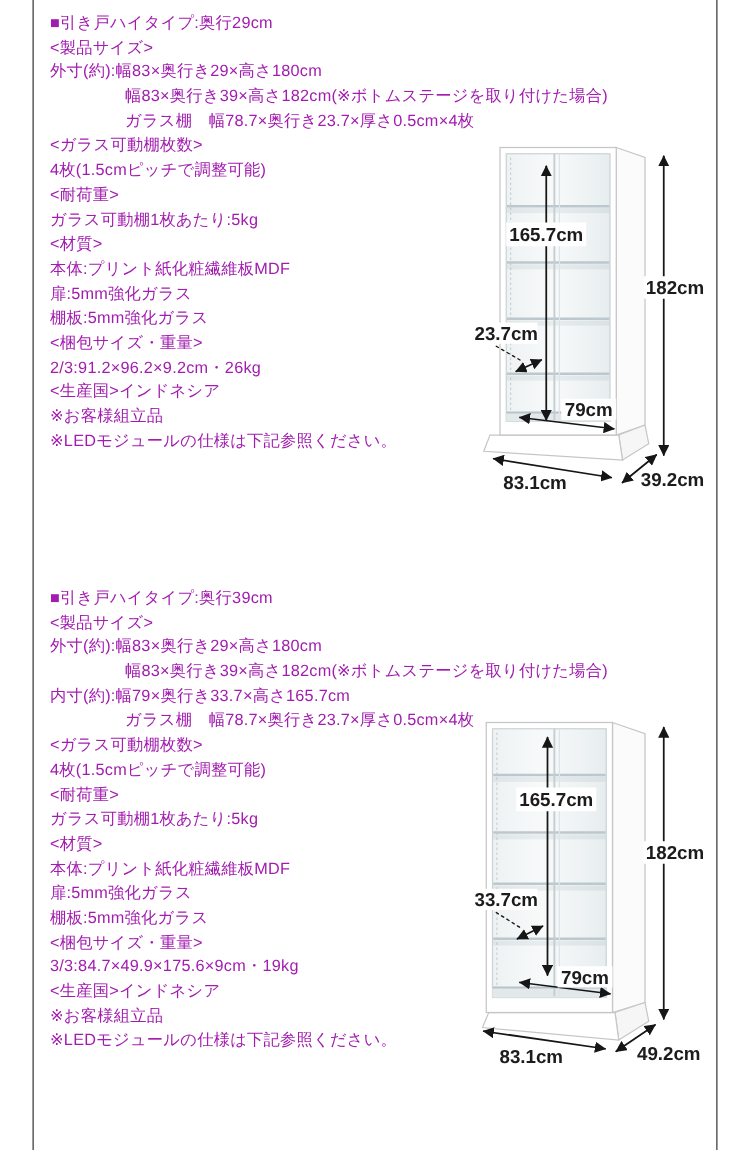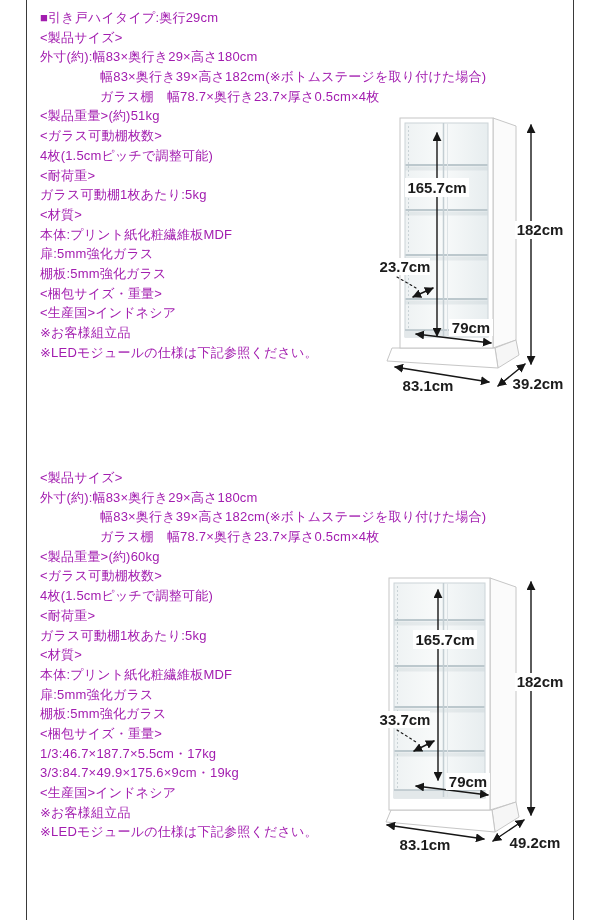--- a/index.html
+++ b/index.html
@@ -29,30 +29,30 @@
 
 <div class="page">
   <div class="frame"></div>
 
   <section class="spec" style="top:8px">
     <div class="line">■引き戸ハイタイプ:奥行29cm</div>
     <div class="line">&lt;製品サイズ&gt;</div>
     <div class="line">外寸(約):幅83×奥行き29×高さ180cm</div>
     <div class="line indent">幅83×奥行き39×高さ182cm(※ボトムステージを取り付けた場合)</div>
     <div class="line indent">ガラス棚　幅78.7×奥行き23.7×厚さ0.5cm×4枚</div>
-    <div class="line">&lt;製品重量&gt;(約)51kg</div>
     <div class="line">&lt;ガラス可動棚枚数&gt;</div>
     <div class="line">4枚(1.5cmピッチで調整可能)</div>
     <div class="line">&lt;耐荷重&gt;</div>
     <div class="line">ガラス可動棚1枚あたり:5kg</div>
     <div class="line">&lt;材質&gt;</div>
     <div class="line">本体:プリント紙化粧繊維板MDF</div>
     <div class="line">扉:5mm強化ガラス</div>
     <div class="line">棚板:5mm強化ガラス</div>
     <div class="line">&lt;梱包サイズ・重量&gt;</div>
+    <div class="line">2/3:91.2×96.2×9.2cm・26kg</div>
     <div class="line">&lt;生産国&gt;インドネシア</div>
     <div class="line">※お客様組立品</div>
     <div class="line">※LEDモジュールの仕様は下記参照ください。</div>
   </section>
 
   <svg class="diagram" style="left:378px;top:112px" width="200" height="292" viewBox="0 0 200 292">
     <defs>
       <marker id="ah1" viewBox="0 0 10 10" refX="9" refY="5" markerWidth="9" markerHeight="9" markerUnits="userSpaceOnUse" orient="auto-start-reverse">
         <path d="M0,0L10,5L0,10z" fill="#161616"></path>
       </marker>
@@ -114,35 +114,35 @@
 
       <line x1="17" y1="255" x2="111" y2="270" stroke="#161616" stroke-width="1.4" marker-start="url(#ah1)" marker-end="url(#ah1)"></line>
       <text class="dimtxt" x="50" y="279" text-anchor="middle">83.1cm</text>
 
       <line x1="120" y1="274" x2="147" y2="252" stroke="#161616" stroke-width="1.4" marker-start="url(#ah1)" marker-end="url(#ah1)"></line>
       <text class="dimtxt" x="160" y="277" text-anchor="middle">39.2cm</text>
     </g>
   </svg>
 
   <section class="spec" style="top:468px">
+    <div class="line">■引き戸ハイタイプ:奥行39cm</div>
     <div class="line">&lt;製品サイズ&gt;</div>
     <div class="line">外寸(約):幅83×奥行き29×高さ180cm</div>
     <div class="line indent">幅83×奥行き39×高さ182cm(※ボトムステージを取り付けた場合)</div>
+    <div class="line">内寸(約):幅79×奥行き33.7×高さ165.7cm</div>
     <div class="line indent">ガラス棚　幅78.7×奥行き23.7×厚さ0.5cm×4枚</div>
-    <div class="line">&lt;製品重量&gt;(約)60kg</div>
     <div class="line">&lt;ガラス可動棚枚数&gt;</div>
     <div class="line">4枚(1.5cmピッチで調整可能)</div>
     <div class="line">&lt;耐荷重&gt;</div>
     <div class="line">ガラス可動棚1枚あたり:5kg</div>
     <div class="line">&lt;材質&gt;</div>
     <div class="line">本体:プリント紙化粧繊維板MDF</div>
     <div class="line">扉:5mm強化ガラス</div>
     <div class="line">棚板:5mm強化ガラス</div>
     <div class="line">&lt;梱包サイズ・重量&gt;</div>
-    <div class="line">1/3:46.7×187.7×5.5cm・17kg</div>
     <div class="line">3/3:84.7×49.9×175.6×9cm・19kg</div>
     <div class="line">&lt;生産国&gt;インドネシア</div>
     <div class="line">※お客様組立品</div>
     <div class="line">※LEDモジュールの仕様は下記参照ください。</div>
   </section>
 
   <svg class="diagram" style="left:378px;top:570px" width="200" height="296" viewBox="0 0 200 296">
     <defs>
       <marker id="ah2" viewBox="0 0 10 10" refX="9" refY="5" markerWidth="9" markerHeight="9" markerUnits="userSpaceOnUse" orient="auto-start-reverse">
         <path d="M0,0L10,5L0,10z" fill="#161616"></path>

